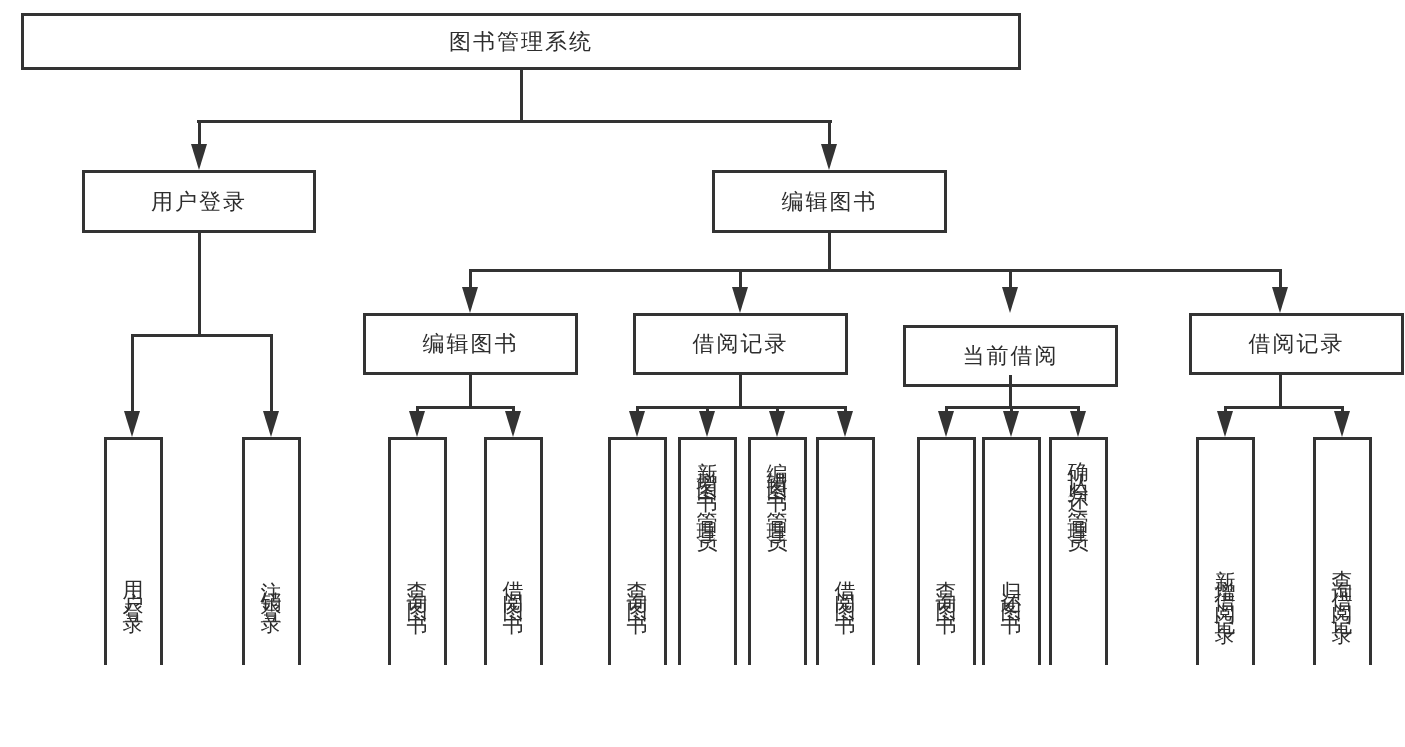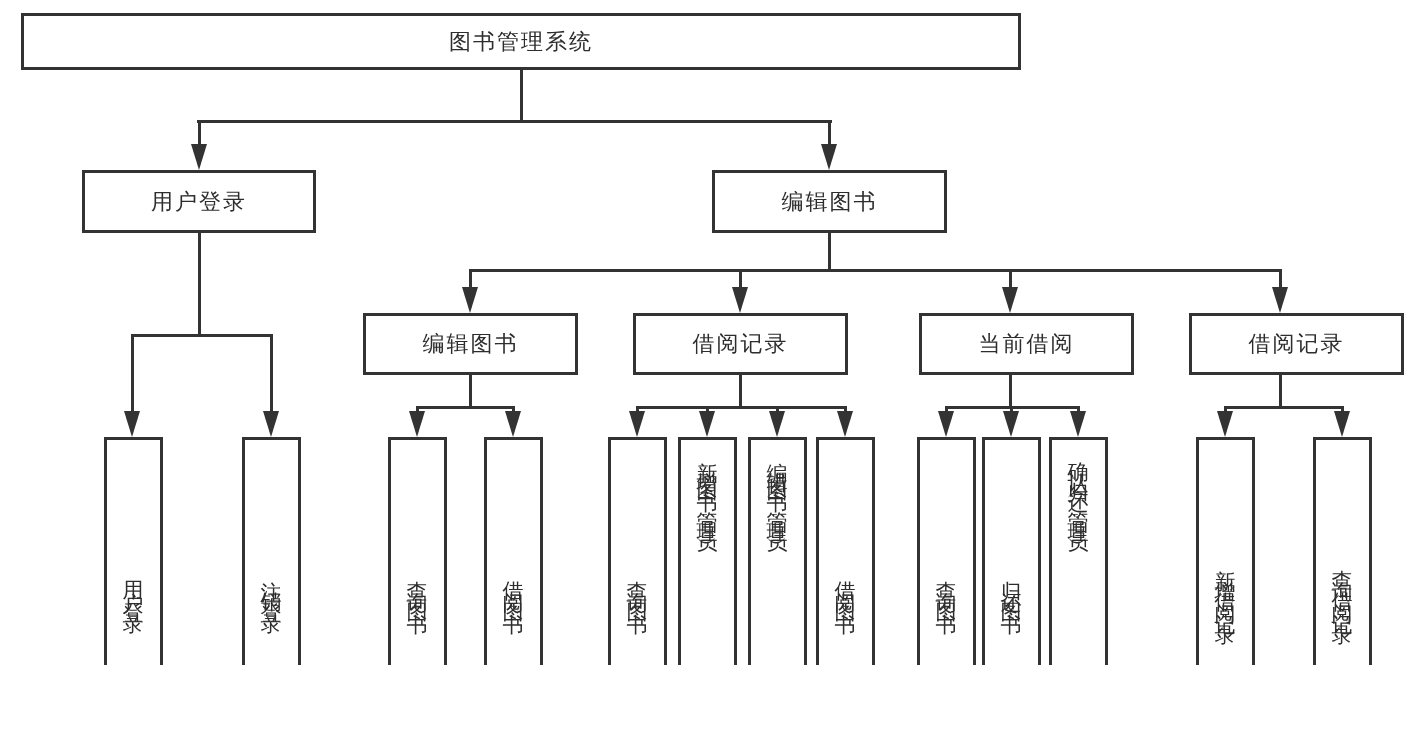--- a/index.html
+++ b/index.html
@@ -69,21 +69,21 @@
 
 <div id="canvas">
 
   <div class="box hlabel" style="left:21px; top:13px; width:1000px; height:57px;">图书管理系统</div>
 
   <div class="box hlabel" style="left:82px; top:170px; width:234px; height:63px;">用户登录</div>
   <div class="box hlabel" style="left:712px; top:170px; width:235px; height:63px;">编辑图书</div>
 
   <div class="box hlabel" style="left:363px; top:313px; width:215px; height:62px;">编辑图书</div>
   <div class="box hlabel" style="left:633px; top:313px; width:215px; height:62px;">借阅记录</div>
-  <div class="box hlabel" style="left:903px; top:313px; width:215px; height:62px;margin-left:16px;">当前借阅</div>
+  <div class="box hlabel" style="left:903px; top:325px; width:215px; height:62px;">当前借阅</div>
   <div class="box hlabel" style="left:1173px; top:313px; width:215px; height:62px;margin-left:16px;">借阅记录</div>
 
   <div class="box leaf" style="left:104px;">
     <span class="vtext">用户登录</span>
   </div>
   <div class="box leaf" style="left:242px;">
     <span class="vtext">注销登录</span>
   </div>
 
   <div class="box leaf" style="left:388px;">

